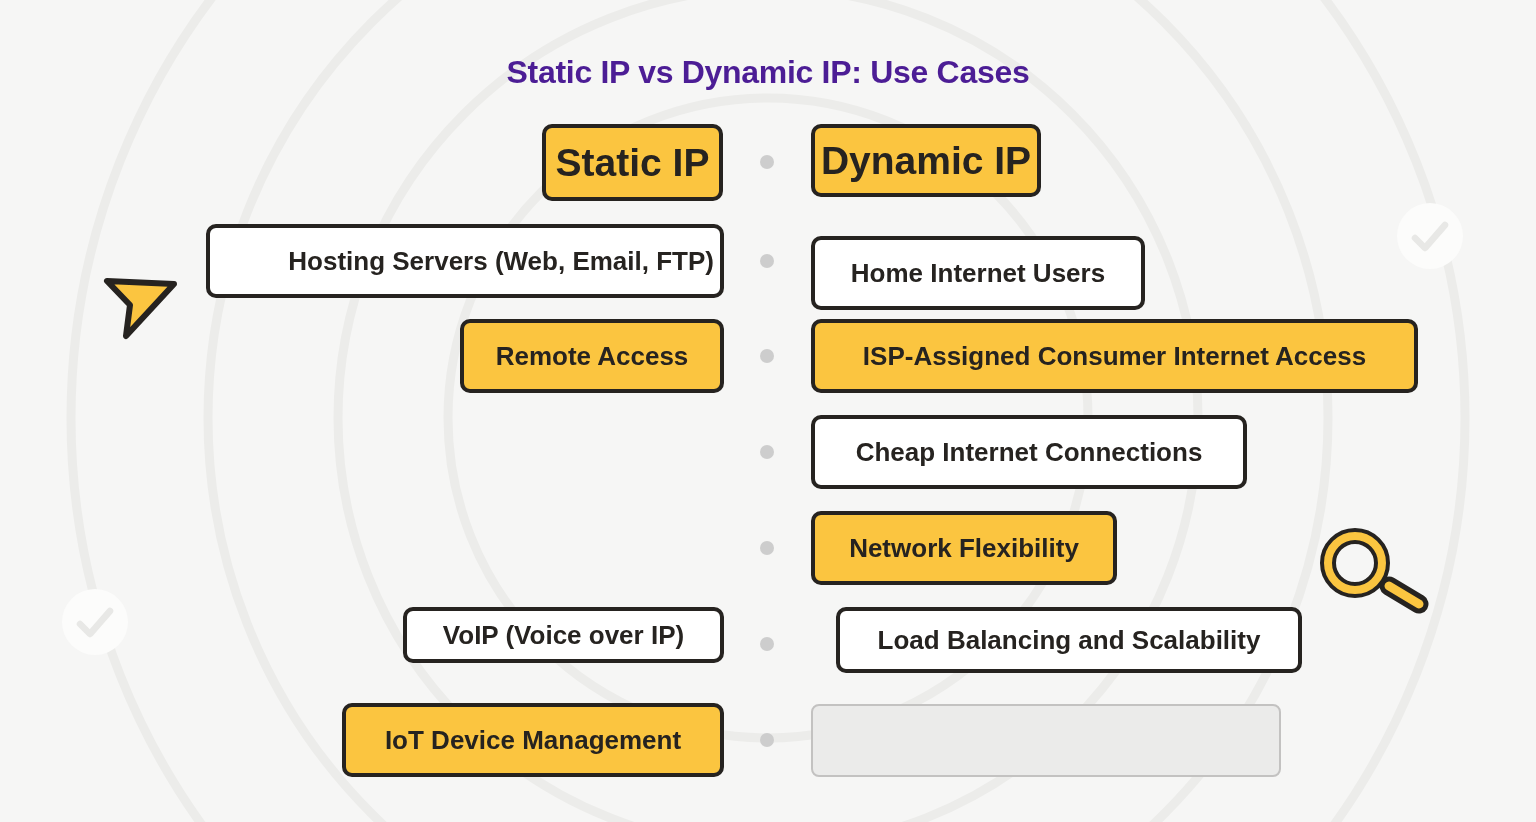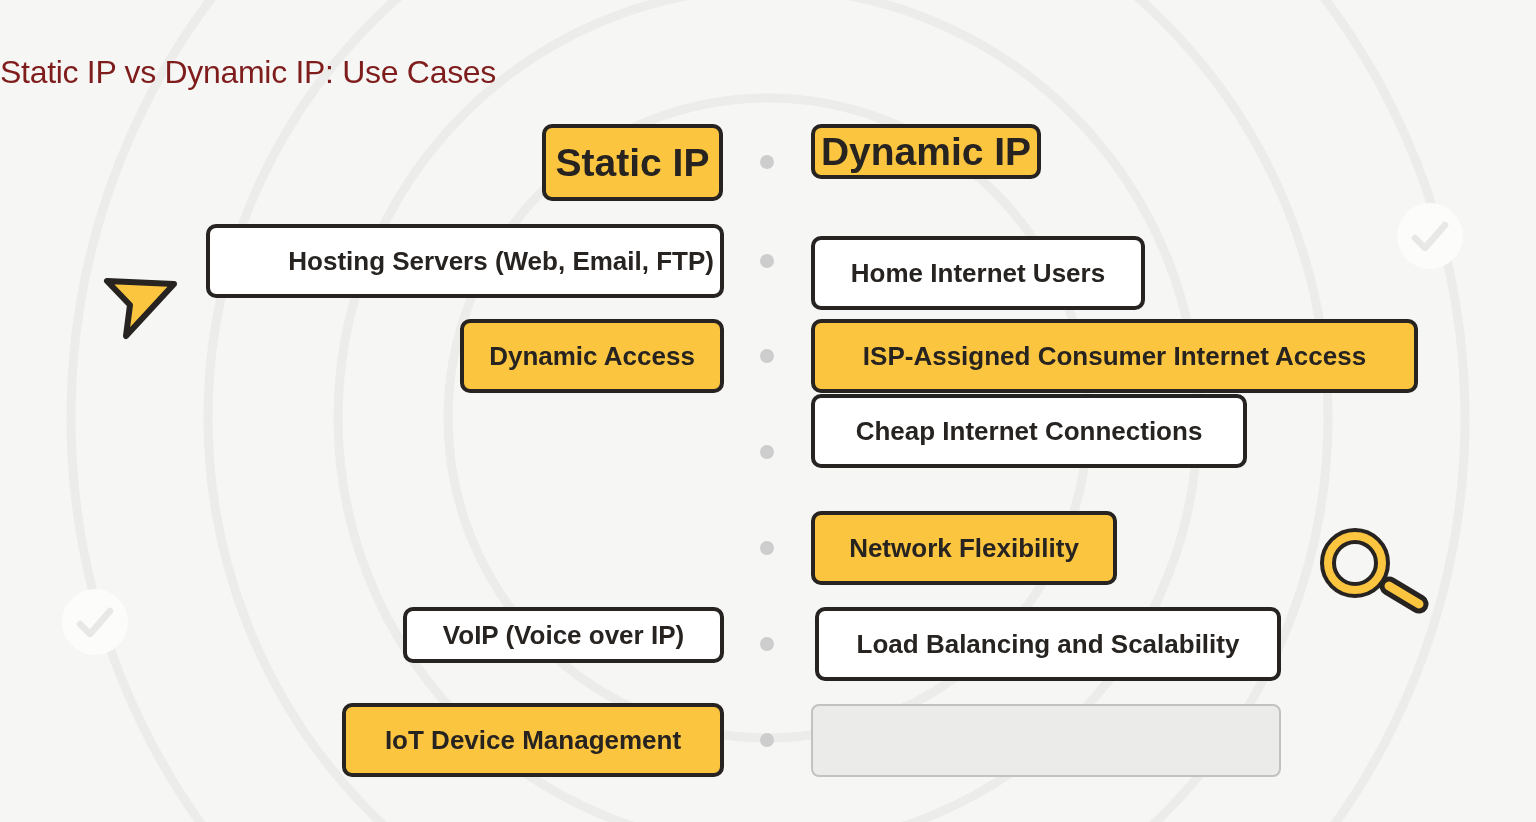--- a/index.html
+++ b/index.html
@@ -7,22 +7,22 @@
     position:relative;
     width:1536px; height:822px;
     background:#F6F6F5;
     overflow:hidden;
     font-family:"Liberation Sans", sans-serif;
     color:#262320;
   }
   .bg-deco { position:absolute; left:0; top:0; width:1536px; height:822px; }
   .page-title {
     position:absolute; top:54px; left:0; width:100%;
-    font-size:32px; font-weight:400;
-    letter-spacing:-0.3px; color:#7f1d1d;
+    text-align:center; font-size:32px; font-weight:700;
+    letter-spacing:-0.3px; color:#4c1d95;
   }
   .box {
     position:absolute; box-sizing:border-box;
     display:flex; align-items:center; justify-content:center;
     border:4px solid #262320; border-radius:10px;
     font-weight:700; font-size:26px; color:#262320;
     white-space:nowrap; padding:0 6px;
   }
   .box.yellow { background:#FBC540; }
   .box.white  { background:#FFFFFF; }
@@ -62,55 +62,55 @@
       <path d="M18 35 L28 45 L48 22" stroke="#E8E8E6" stroke-width="6.5" stroke-linecap="round" stroke-linejoin="round"></path>
     </svg>
   </div>
 
   <div class="page-title">Static IP vs Dynamic IP: Use Cases</div>
 
   <div class="box yellow header" style="left:542px; top:124px; width:181px; height:77px;">
     <span>Static IP</span>
   </div>
   <div class="dot" style="left:760px; top:155px;"></div>
-  <div class="box yellow header" style="left:811px; top:124px; width:230px; height:55px;">
+  <div class="box yellow header" style="left:811px; top:124px; width:230px; height:73px;">
     <span>Dynamic IP</span>
   </div>
 
   <div class="box white" style="left:206px; top:224px; width:518px; height:74px;justify-content:flex-end;">
     <span>Hosting Servers (Web, Email, FTP)</span>
   </div>
   <div class="dot" style="left:760px; top:254px;"></div>
   <div class="box white" style="left:811px; top:224px; width:334px; height:74px;margin-top:12px;">
     <span>Home Internet Users</span>
   </div>
 
   <div class="box yellow" style="left:460px; top:319px; width:264px; height:74px;">
-    <span>Dynamic Access</span>
+    <span>Remote Access</span>
   </div>
   <div class="dot" style="left:760px; top:349px;"></div>
   <div class="box yellow" style="left:811px; top:319px; width:607px; height:74px;">
     <span>ISP-Assigned Consumer Internet Access</span>
   </div>
 
   <div class="dot" style="left:760px; top:445px;"></div>
-  <div class="box white" style="left:811px; top:394px; width:436px; height:74px;">
+  <div class="box white" style="left:811px; top:415px; width:436px; height:74px;">
     <span>Cheap Internet Connections</span>
   </div>
 
   <div class="dot" style="left:760px; top:541px;"></div>
   <div class="box yellow" style="left:811px; top:511px; width:306px; height:74px;">
     <span>Network Flexibility</span>
   </div>
 
   <div class="box white" style="left:403px; top:607px; width:321px; height:56px;">
     <span>VoIP (Voice over IP)</span>
   </div>
   <div class="dot" style="left:760px; top:637px;"></div>
-  <div class="box white" style="left:815px; top:607px; width:466px; height:74px;">
+  <div class="box white" style="left:836px; top:607px; width:466px; height:66px;">
     <span>Load Balancing and Scalability</span>
   </div>
 
   <div class="box yellow" style="left:342px; top:703px; width:382px; height:74px;text-align:center;">
     <span>IoT Device Management</span>
   </div>
   <div class="dot" style="left:760px; top:733px;"></div>
   <div class="box empty" style="left:811px; top:704px; width:470px; height:73px;"></div>
 
   <svg class="icon-abs" style="left:103px; top:276px;" width="78" height="66" viewBox="0 0 78 66">

